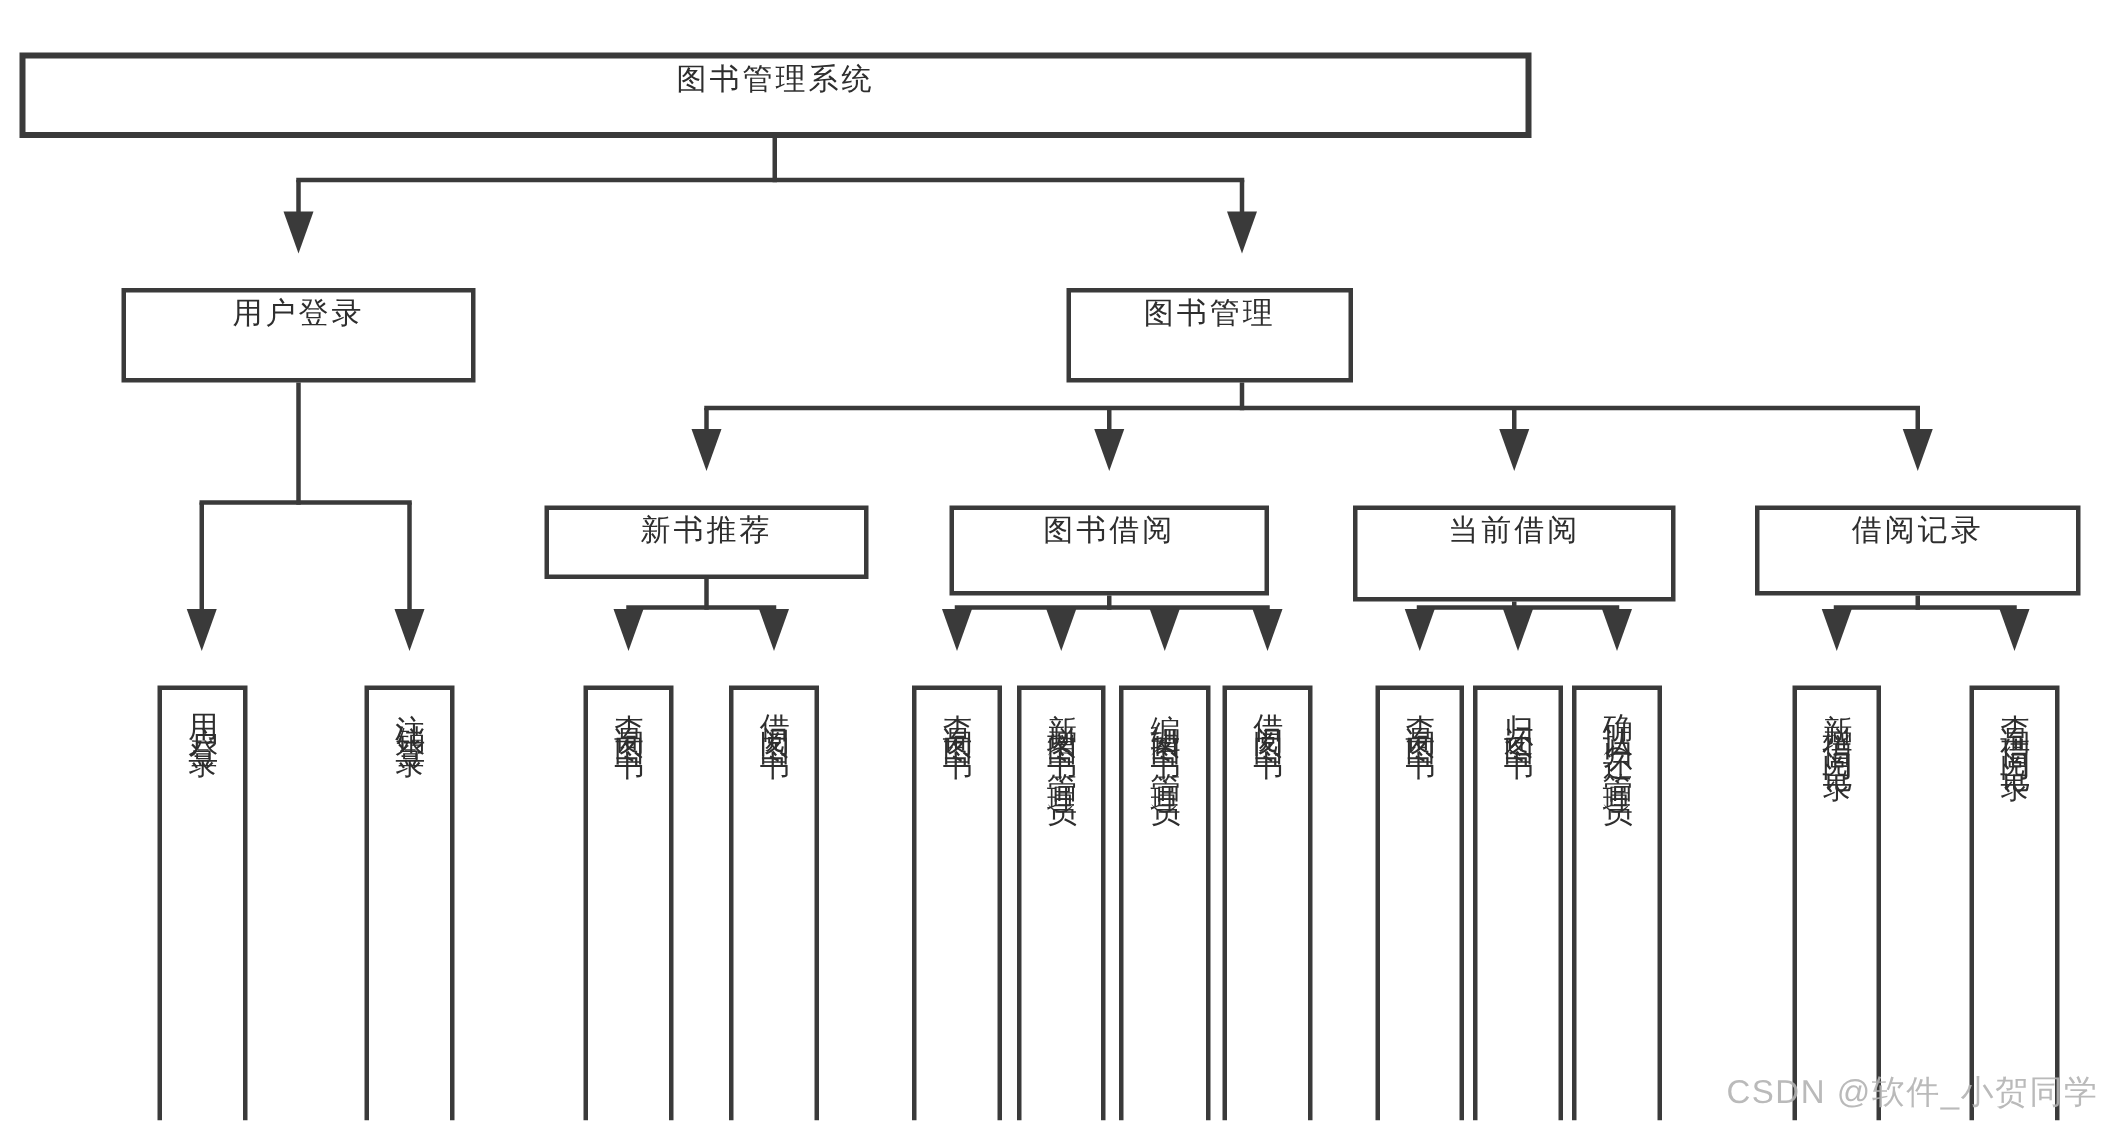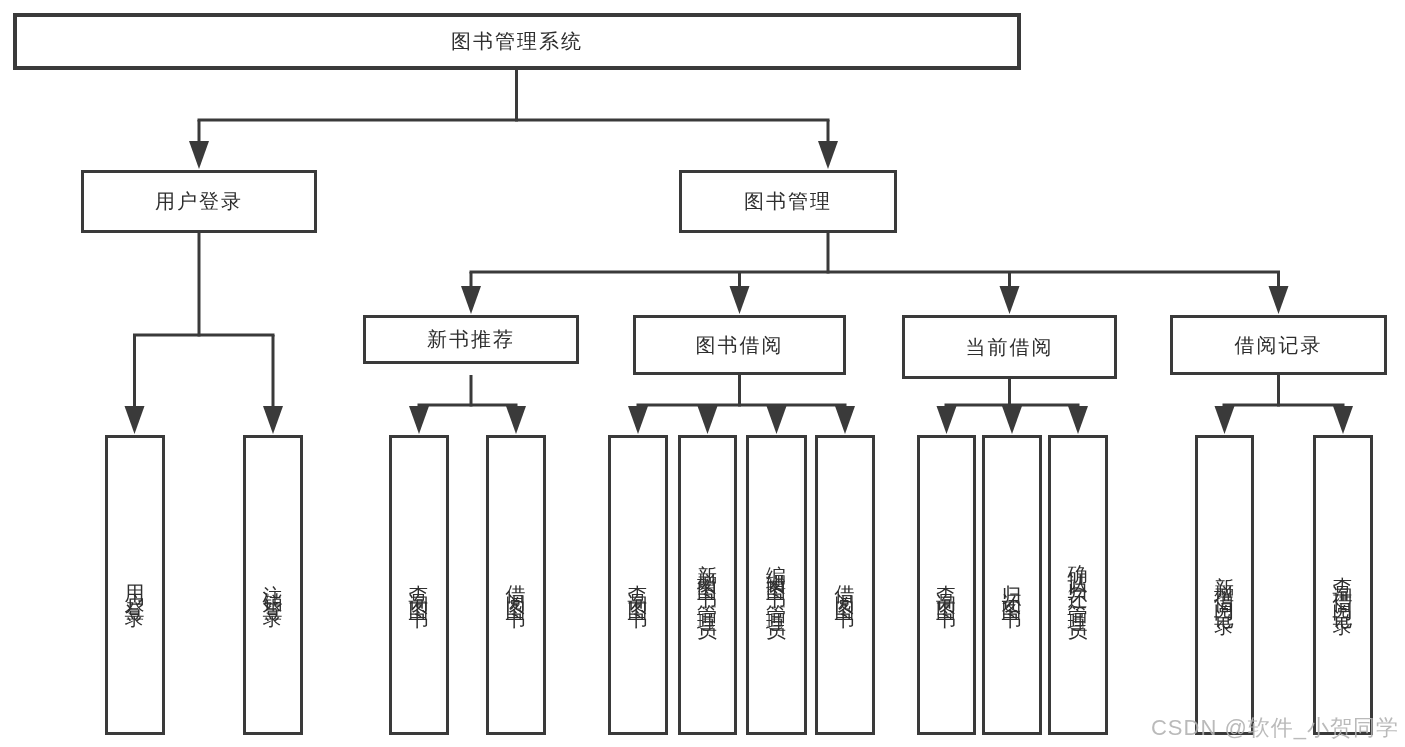--- a/index.html
+++ b/index.html
@@ -13,24 +13,25 @@
   }
   .connectors { position: absolute; left: 0; top: 0; }
   .connectors line { stroke: var(--line, #3a3a3a); stroke-width: 3; }
   .connectors polygon { fill: var(--line, #3a3a3a); }
   .box {
     position: absolute;
     box-sizing: border-box;
     background: #ffffff;
     border: 3px solid var(--line, #3a3a3a);
     display: flex;
-    align-items: center;
+    align-items: flex-start;
     justify-content: center;
     color: var(--text, #2e2e2e);
     font-size: 20px;
+    margin-top: 22px;
   }
   .root { border-width: 4px; font-size: 20px; }
   .h { letter-spacing: 2px; }
   .leaf { top: 435px; height: 300px; }
   .leaf .v {
     writing-mode: vertical-rl;
     text-orientation: mixed;
     letter-spacing: 8px;
     line-height: 1;
     white-space: nowrap;
@@ -104,21 +105,21 @@
     </g>
   </svg>
 
   <div class="box h root" style="left:13px;top:13px;width:1008px;height:57px">
     <span>图书管理系统</span>
   </div>
 
   <div class="box h" style="left:81px;top:170px;width:236px;height:63px">
     <span>用户登录</span>
   </div>
-  <div class="box h" style="left:679px;top:170px;width:218px;height:63px">
+  <div class="box h" style="left:711px;top:170px;width:191px;height:63px">
     <span>图书管理</span>
   </div>
 
   <div class="box h" style="left:363px;top:315px;width:216px;height:49px">
     <span>新书推荐</span>
   </div>
   <div class="box h" style="left:633px;top:315px;width:213px;height:60px">
     <span>图书借阅</span>
   </div>
   <div class="box h" style="left:902px;top:315px;width:215px;height:64px">

